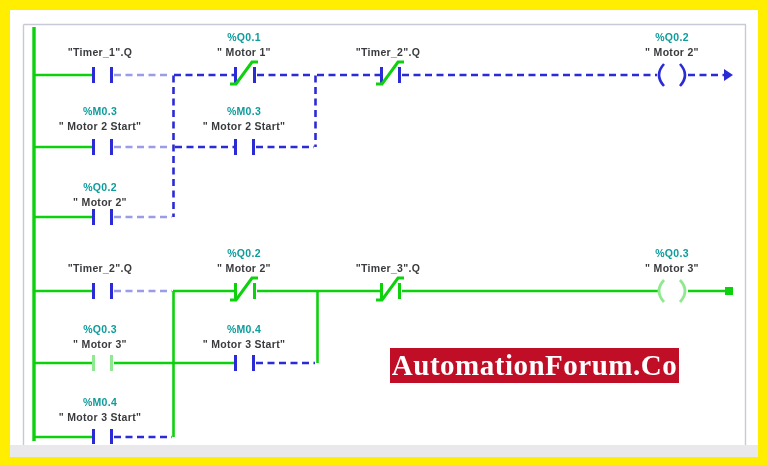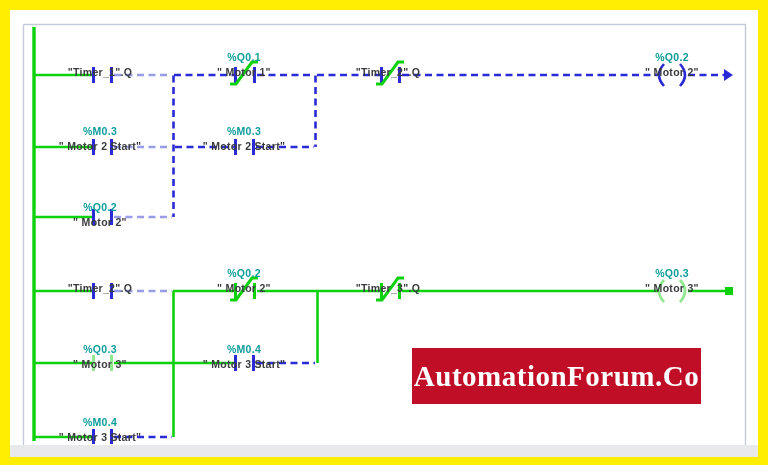--- a/index.html
+++ b/index.html
@@ -20,25 +20,25 @@
   .sb{stroke:#2B2BD5;stroke-width:2.6;fill:none;}
   .sbl{stroke:#9B9CE8;stroke-width:2.6;fill:none;}
   .bar{stroke-width:3;}
   .d{stroke-dasharray:7 4.5;}
   .slash{stroke:#0ED10E;stroke-width:3;fill:none;}
   .fr{stroke:#C6CAD6;stroke-width:1.4;fill:none;}
   
   .lbl{
     position:absolute;transform:translateX(-50%);
     text-align:center;white-space:nowrap;line-height:15px;
-    font-size:10.5px;font-weight:700;letter-spacing:.3px;color:#3A3B3E;margin-top:20px;
+    font-size:10.5px;font-weight:700;letter-spacing:.3px;color:#3A3B3E;
   }
   .lbl .addr{color:#0E9C9C;}
   .banner{
-    position:absolute;left:412px;top:348px;width:289px;height:56px;
+    position:absolute;left:390px;top:348px;width:289px;height:35px;
     background:#C00E27;color:#FFFFFF;
     display:flex;align-items:center;justify-content:center;
     font-family:"Liberation Serif",serif;font-weight:700;font-size:29px;
     letter-spacing:.5px;
   }
 </style>
 </head>
 <body>
 
 <div class="frame">

